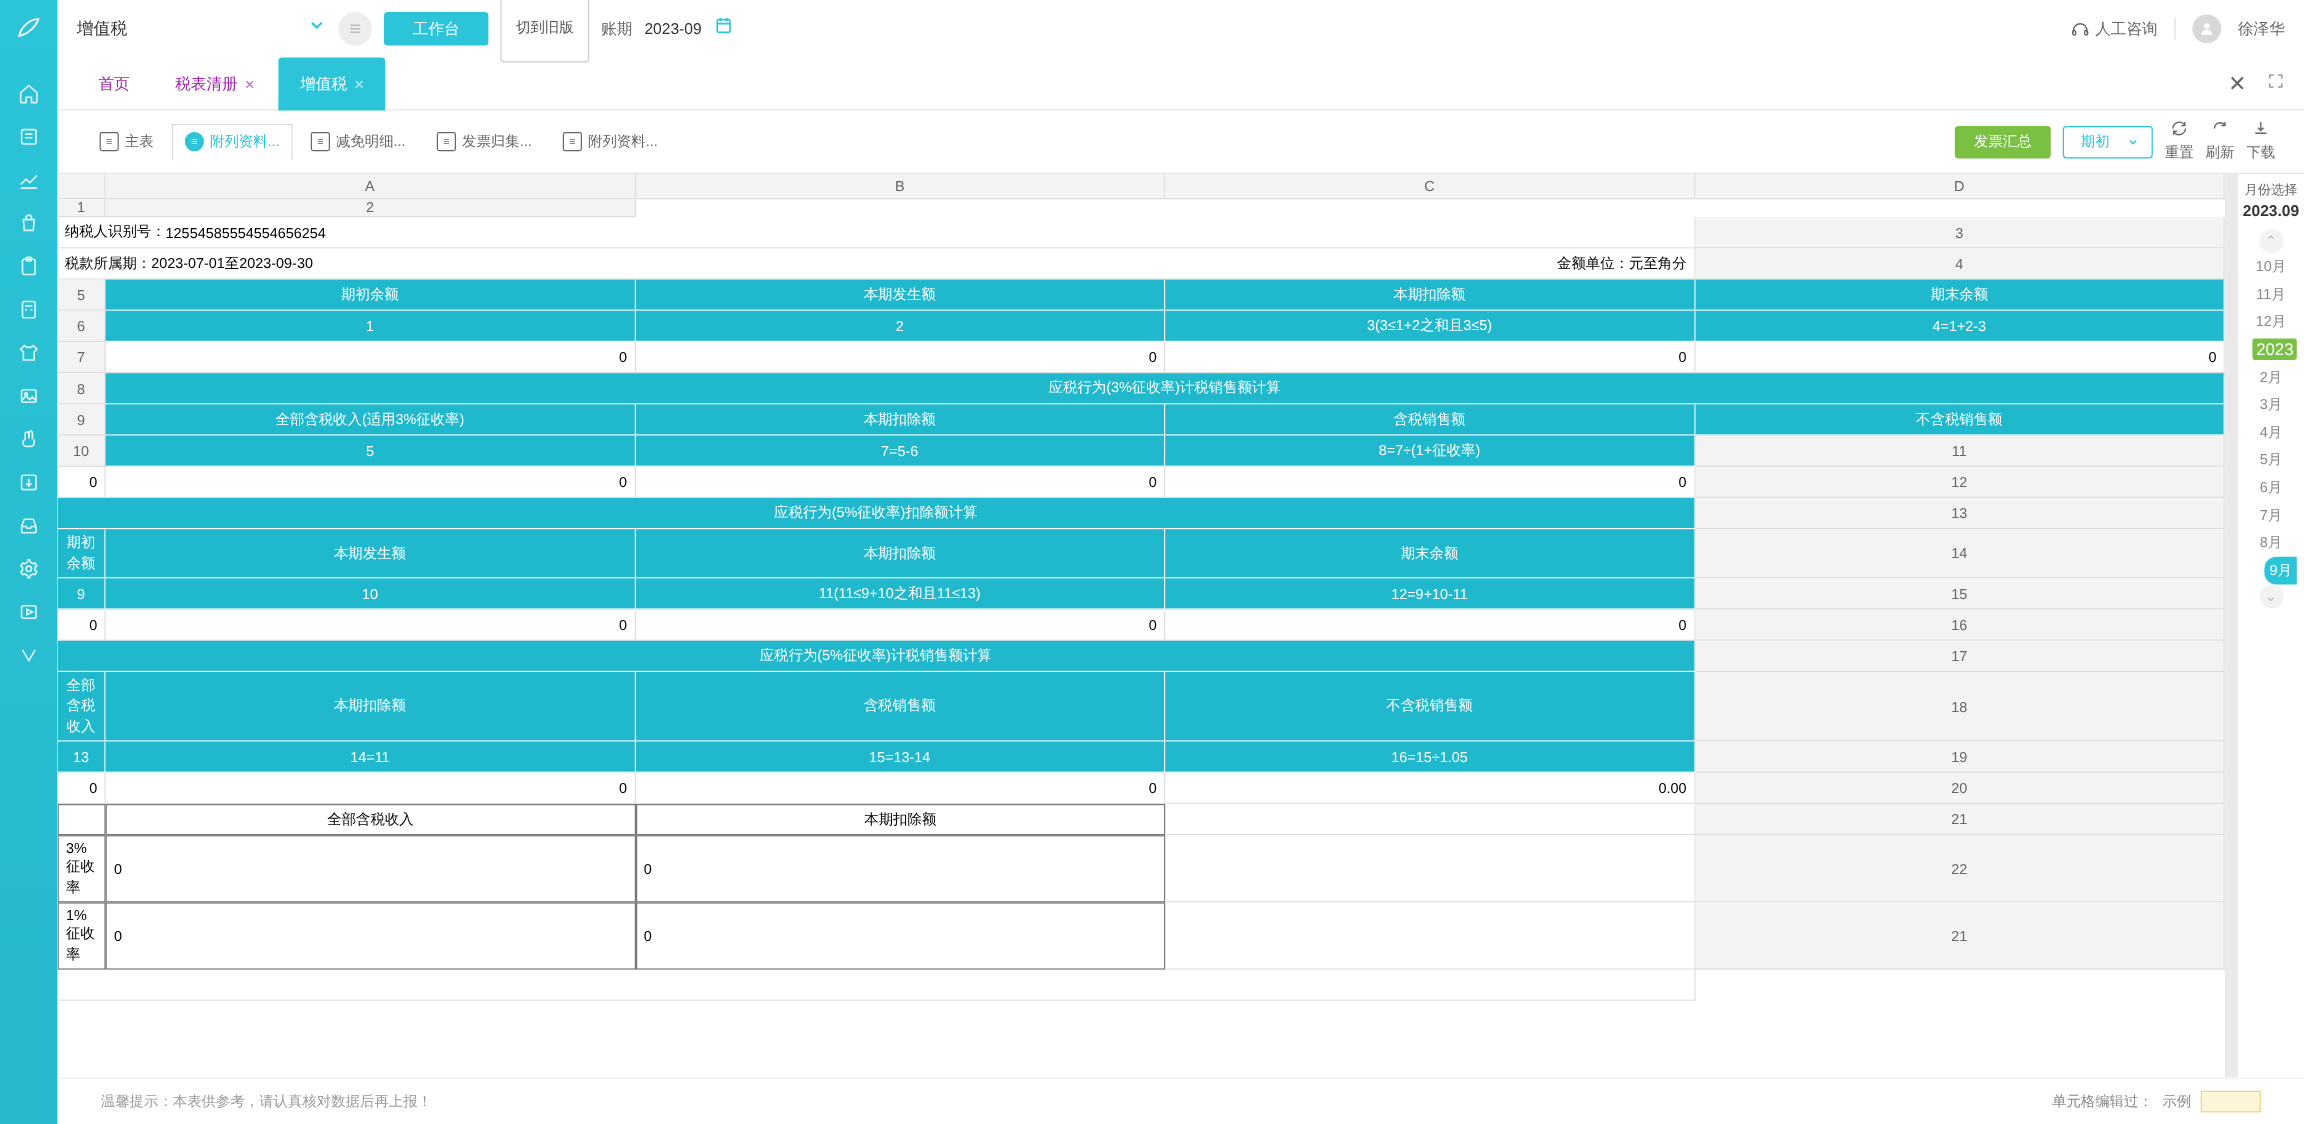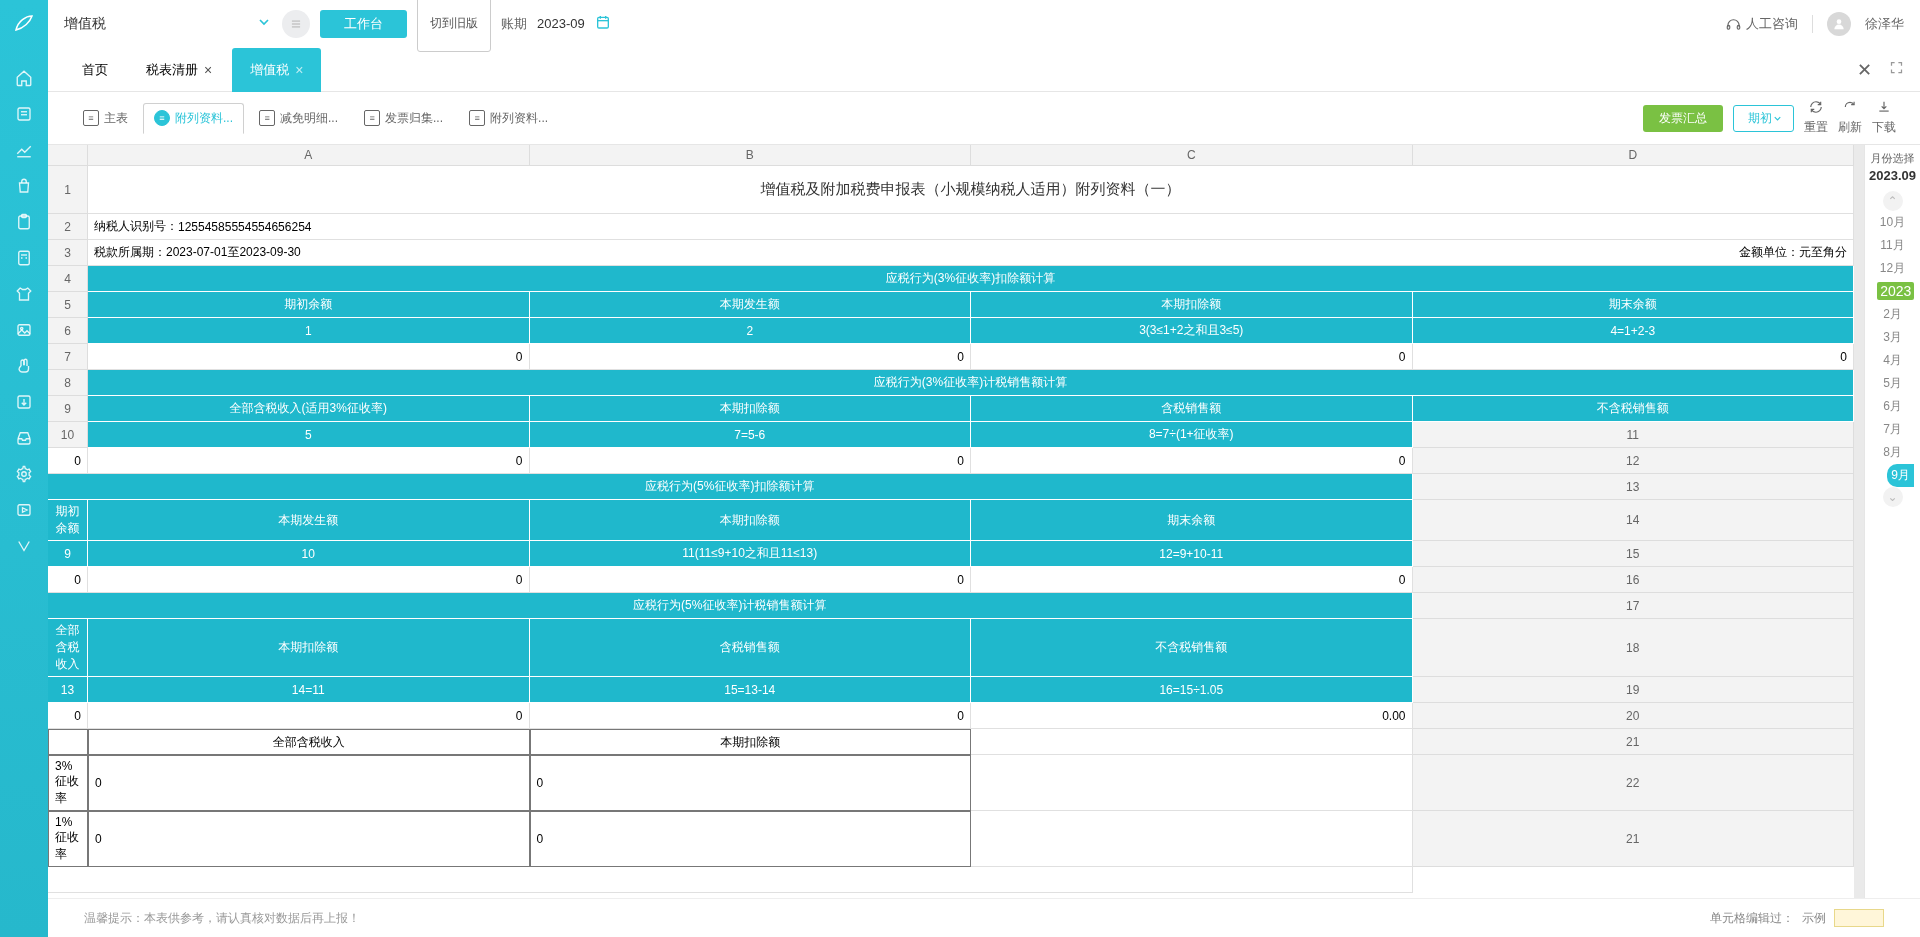--- a/index.html
+++ b/index.html
@@ -15,33 +15,33 @@
 .circle-btn { width: 28px; height: 28px; border-radius: 50%; background: #ecedef; display: flex; align-items: center; justify-content: center; color: #bbb; }
 .btn-primary { background: #2bc4d8; color: #fff; padding: 5px 24px; border-radius: 3px; font-size: 13px; cursor: pointer; border: none; }
 .btn-outline { background: #fff; color: #555; padding: 19px 12px; border: 1px solid #ccc; border-radius: 3px; font-size: 12px; cursor: pointer; }
 .period-label { font-size: 13px; color: #666; }
 .period-val { font-size: 13px; color: #333; }
 .cal-icon { color: #2bc4d8; }
 .top-right { margin-left: auto; display: flex; align-items: center; gap: 14px; color: #666; font-size: 13px; }
 .avatar { width: 24px; height: 24px; border-radius: 50%; background: #d8d8d8; display: flex; align-items: center; justify-content: center; color: #fff; }
 .divider-v { width: 1px; height: 18px; background: #ddd; }
 .tabs { display: flex; align-items: center; border-bottom: 1px solid #e6e6e6; padding: 0 16px; height: 44px; gap: 2px; position: relative; }
-.tab { padding: 0 18px; font-size: 13px; color: #000000; height: 44px; display: flex; align-items: center; cursor: pointer; gap: 6px; }
+.tab { padding: 0 18px; font-size: 13px; color: #a21caf; height: 44px; display: flex; align-items: center; cursor: pointer; gap: 6px; }
 .tab.active { background: #2bc4d8; color: #fff; border-radius: 3px 3px 0 0; }
 .tab .close { font-size: 14px; color: inherit; opacity: 0.7; }
 .fullscreen-btn { position: absolute; right: 16px; color: #999; cursor: pointer; }
 .close-large { position: absolute; right: 48px; color: #666; font-size: 18px; cursor: pointer; }
 .subbar { display: flex; align-items: center; padding: 8px 24px; gap: 4px; border-bottom: 1px solid #e6e6e6; }
 .sub-tab { padding: 6px 10px; font-size: 12px; color: #666; border: 1px solid transparent; display: flex; align-items: center; gap: 5px; cursor: pointer; }
 .sub-tab.active { color: #2bc4d8; border: 1px solid #d0d0d0; border-bottom-color: #fff; border-radius: 3px 3px 0 0; }
 .sub-tab .st-icon { display: inline-flex; width: 16px; height: 16px; align-items: center; justify-content: center; border: 1px solid currentColor; border-radius: 2px; font-size: 9px; }
 .sub-tab.active .st-icon { background: #2bc4d8; color: #fff; border-color: #2bc4d8; border-radius: 50%; }
 .sub-right { margin-left: auto; display: flex; gap: 10px; align-items: center; }
 .btn-green { background: #7ac143; color: #fff; padding: 5px 16px; border-radius: 3px; font-size: 12px; border: none; cursor: pointer; }
-.btn-cyan-out { color: #2bc4d8; border: 1px solid #2bc4d8; background: #fff; padding: 4px 10px 4px 14px; border-radius: 3px; font-size: 12px; cursor: pointer; display: inline-flex; align-items: center; gap: 0; }
+.btn-cyan-out { color: #2bc4d8; border: 1px solid #2bc4d8; background: #fff; padding: 4px 10px 4px 14px; border-radius: 3px; font-size: 12px; cursor: pointer; display: inline-flex; align-items: center; gap: 14px; }
 .btn-text { color: #666; font-size: 12px; display: inline-flex; align-items: center; gap: 5px; cursor: pointer; flex-direction: column; }
 .sheet-wrap { flex: 1; display: flex; overflow: hidden; position: relative; }
 .sheet { flex: 1; overflow: auto; }
 .grid { display: grid; grid-template-columns: 40px 1fr 1fr 1fr 1fr; font-size: 12px; }
 .hdr { background: #f3f3f3; border: 1px solid #ddd; border-left: none; border-top: none; text-align: center; padding: 3px 0; color: #666; position: sticky; top: 0; }
 .corner { background: #f3f3f3; border: 1px solid #ddd; border-left: none; border-top: none; }
 .rownum { background: #f3f3f3; border: 1px solid #ddd; border-left: none; border-top: none; text-align: center; color: #666; display: flex; align-items: center; justify-content: center; }
 .cell { border: 1px solid #e0e0e0; border-left: none; border-top: none; padding: 3px 6px; min-height: 26px; display: flex; align-items: center; }
 .span4 { grid-column: span 4; }
 .title-cell { justify-content: center; font-size: 15px; color: #333; padding: 14px 0; }
@@ -279,34 +279,32 @@
 
     <div class="sheet-wrap">
       <div class="sheet">
         <div class="grid" id="grid">
             <div class="corner"></div>
             <div class="hdr">A</div>
             <div class="hdr">B</div>
             <div class="hdr">C</div>
             <div class="hdr">D</div>
             <div class="rownum">1</div>
-            <div class="cell title-cell span4">增值税及附加税费申报表（小规模纳税人适用）附列资料（一）</div>
             <div class="rownum">2</div>
             <div class="cell span4">
               <span class="label">纳税人识别号：</span>
               <span>12554585554554656254</span>
             </div>
             <div class="rownum">3</div>
             <div class="cell span4">
               <span class="label">税款所属期：</span>
               <span>2023-07-01至2023-09-30</span>
               <span class="unit" style="margin-left:auto">金额单位：元至角分</span>
             </div>
             <div class="rownum">4</div>
-            <div class="cell teal span4">应税行为(3%征收率)扣除额计算</div>
             <div class="rownum">5</div>
             <div class="cell teal">期初余额</div>
             <div class="cell teal">本期发生额</div>
             <div class="cell teal">本期扣除额</div>
             <div class="cell teal">期末余额</div>
             <div class="rownum">6</div>
             <div class="cell teal">1</div>
             <div class="cell teal">2</div>
             <div class="cell teal">3(3≤1+2之和且3≤5)</div>
             <div class="cell teal">4=1+2-3</div>

